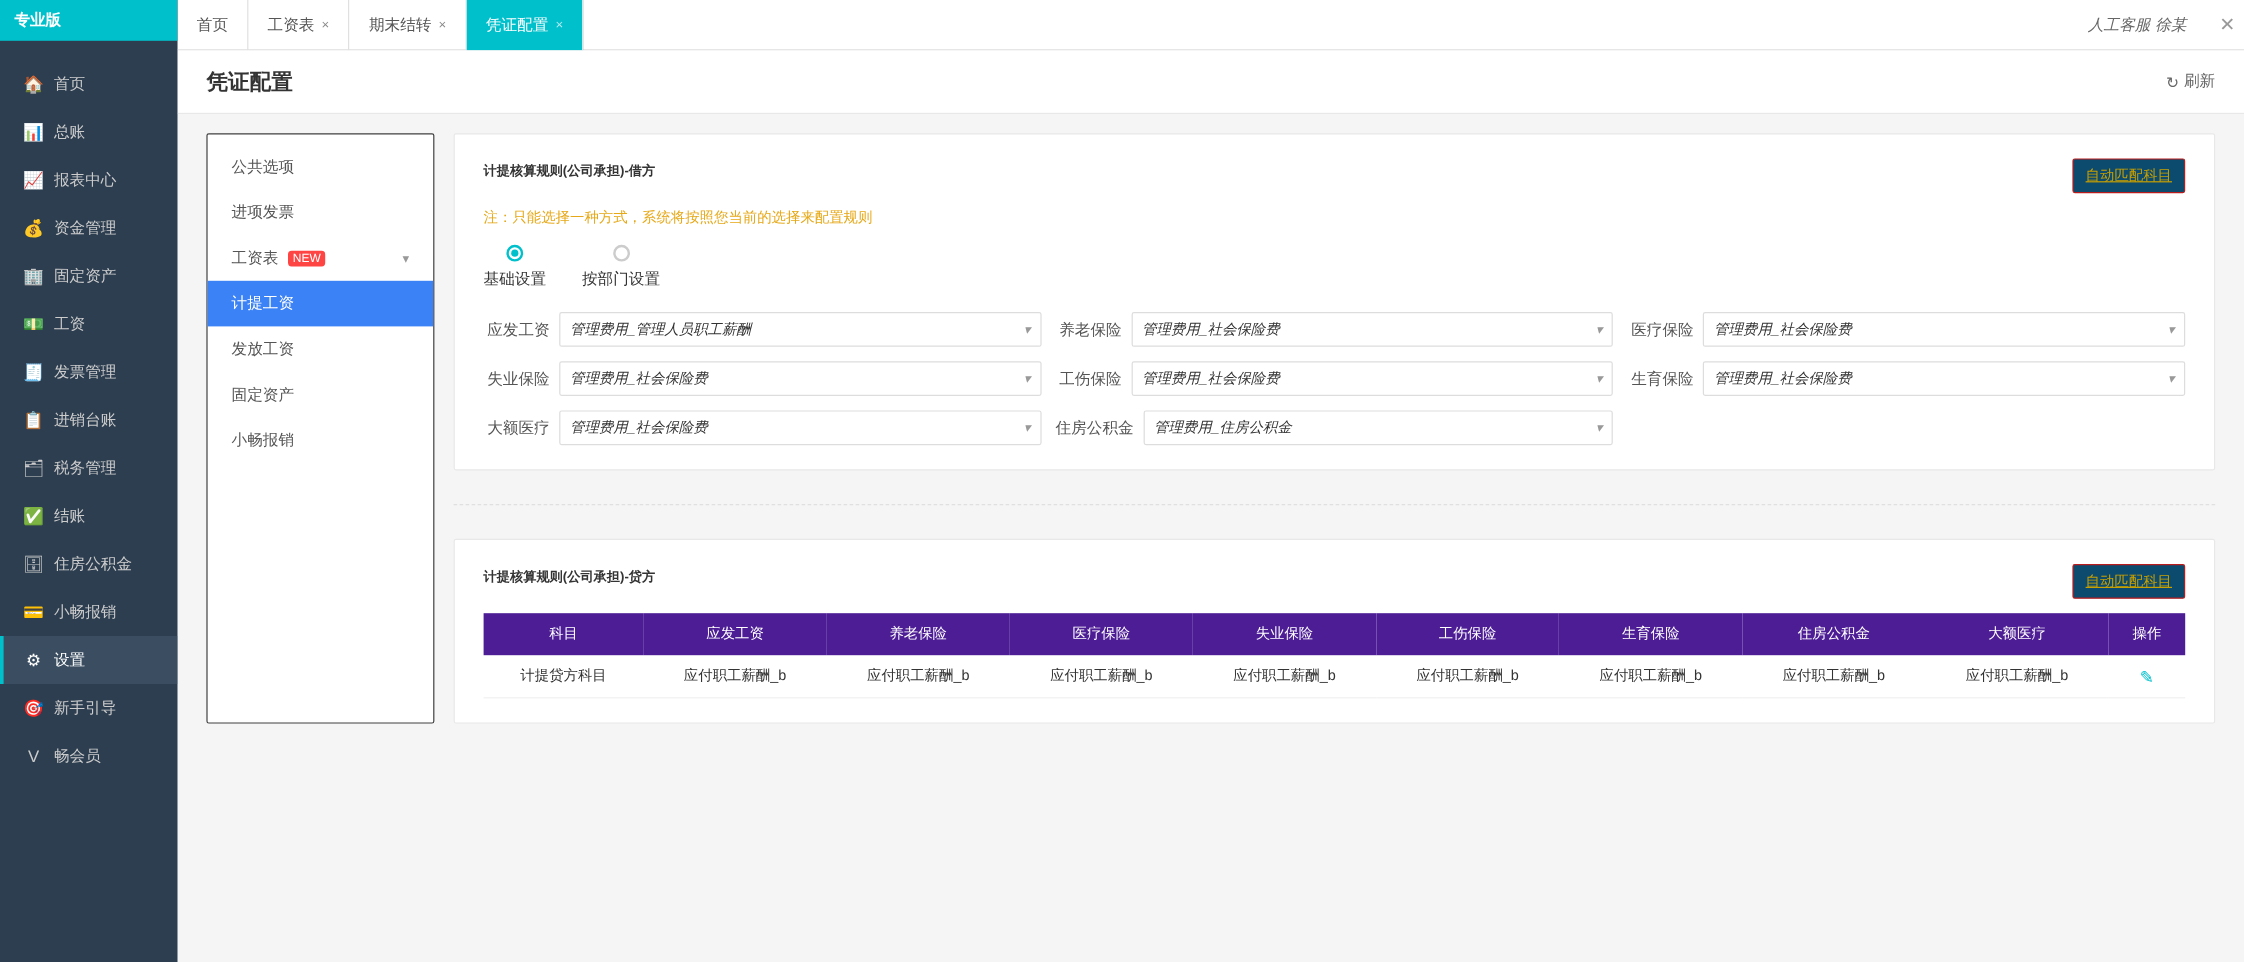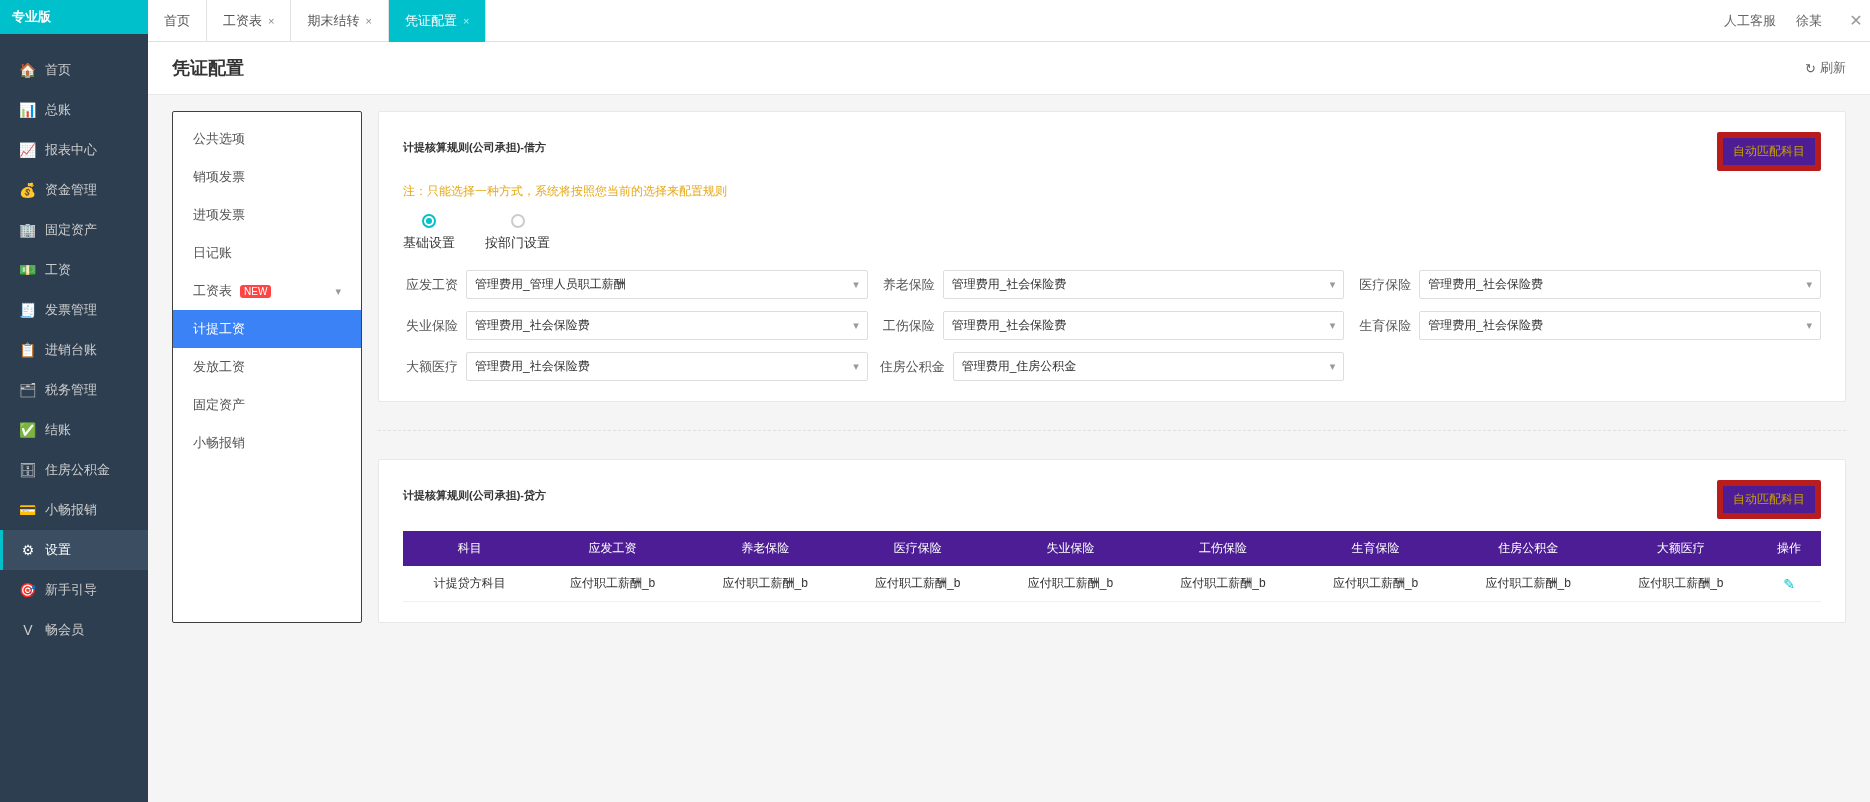--- a/index.html
+++ b/index.html
@@ -74,24 +74,25 @@
     .tab-close {
       font-size: 11px;
       color: inherit;
       opacity: 0.7;
       cursor: pointer;
     }
     .topbar-right {
       margin-left: auto;
       display: flex;
       align-items: center;
-      gap: 20px;
+      gap: 4px;
       padding-right: 20px;
       color: #666;
       font-size: 13px;
+      font-style: italic;
     }
     .close-btn {
       width: 28px;
       height: 28px;
       display: flex;
       align-items: center;
       justify-content: center;
       cursor: pointer;
       font-size: 16px;
       color: #999;
@@ -258,33 +259,35 @@
       border-radius: 2px;
       padding: 5px 8px;
       font-size: 12px;
       color: #333;
       display: flex;
       align-items: center;
       justify-content: space-between;
       cursor: pointer;
       background: #fff;
       min-width: 160px;
+      font-style: italic;
     }
     .select-arrow { color: #999; font-size: 11px; }
 
     .auto-match-btn {
-      border: 6px solid #b91c1c;
+      border: 1px solid #b91c1c;
       color: #c8a000;
-      background: #4c1d95;
+      background: #0c4a6e;
       padding: 5px 10px;
       border-radius: 2px;
       cursor: pointer;
       font-size: 12px;
       white-space: nowrap;
       float: right;
+      text-decoration: underline;
     }
 
     .section-header-row {
       display: flex;
       align-items: center;
       justify-content: space-between;
       margin-bottom: 12px;
     }
 
     
@@ -425,27 +428,21 @@
       </div>
     </div>
 
     <div class="content-area">
 
       <div class="left-nav">
         <div class="left-nav-item">
           <span>公共选项</span>
         </div>
         <div class="left-nav-item">
-          <span>销项发票</span>
-        </div>
-        <div class="left-nav-item">
           <span>进项发票</span>
-        </div>
-        <div class="left-nav-item">
-          <span>日记账</span>
         </div>
         <div class="left-nav-item" style="justify-content: flex-start; gap: 4px;">
           <span>工资表</span>
           <span class="new-badge">NEW</span>
           <span class="nav-arrow" style="margin-left:auto;">▾</span>
         </div>
         <div class="left-nav-item active">
           <span>计提工资</span>
         </div>
         <div class="left-nav-item">

